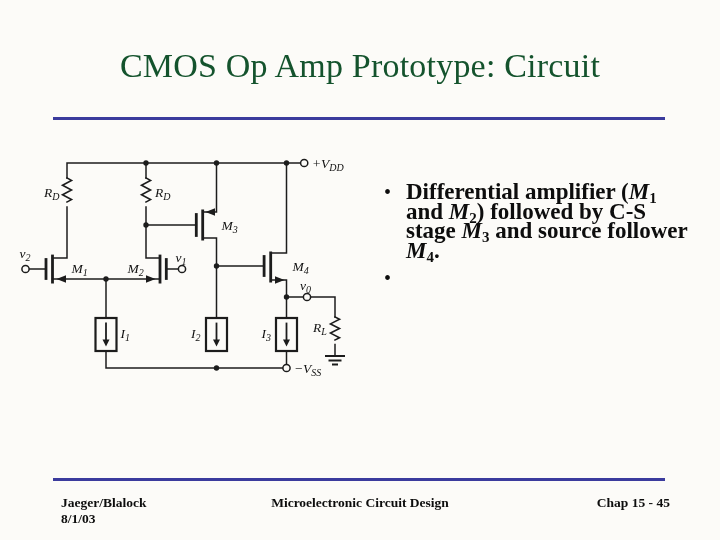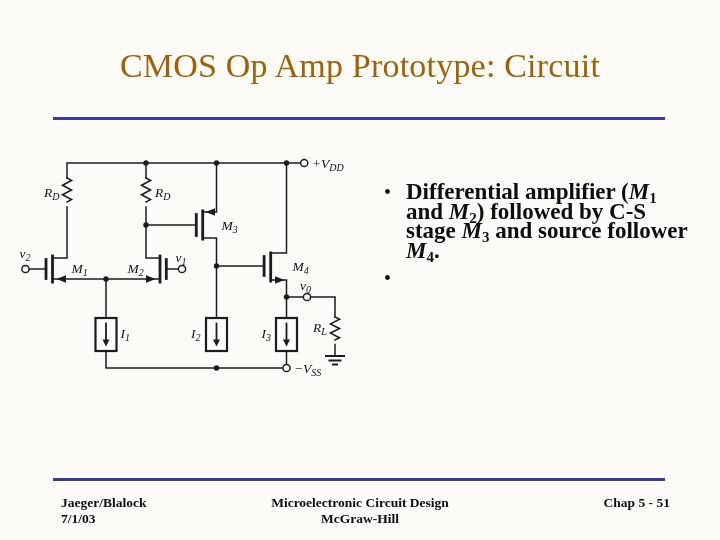--- a/index.html
+++ b/index.html
@@ -5,21 +5,21 @@
   html,body{margin:0;padding:0;}
   .slide{
     position:relative; width:720px; height:540px;
     background:#fcfbf8; overflow:hidden;
     font-family:"Liberation Serif","DejaVu Serif",serif;
     color:#0d0d0d;
   }
   .title{
     position:absolute; top:47px; left:0; width:720px;
     text-align:center; font-size:34px; line-height:38px;
-    color:#a16207; letter-spacing:0.2px;
+    color:#14532d; letter-spacing:0.2px;
   }
   .rule{
     position:absolute; left:53px; width:612px; height:3px;
     background:#3b3b9d;
   }
   .rule-top{ top:117px; }
   .rule-bottom{ top:478px; }
   .circuit{ position:absolute; left:8px; top:138px; }
 
   .bullets{ position:absolute; left:380px; top:182px; width:334px; }
@@ -202,22 +202,21 @@
       </div>
       <div class="bullet-item">
         <span class="bullet-dot">•</span>
       </div>
     </div>
 
   <div class="rule rule-bottom"></div>
   <div class="footer">
     <div class="footer-left">
       <div>Jaeger/Blalock</div>
-      <div>7/1/03</div>
+      <div>8/1/03</div>
     </div>
     <div class="footer-center">
       <div>Microelectronic Circuit Design</div>
-      <div>McGraw-Hill</div>
     </div>
-    <div class="footer-right">Chap 5 - 51</div>
+    <div class="footer-right">Chap 15 - 45</div>
   </div>
 
 </div>
 
 </body></html>

